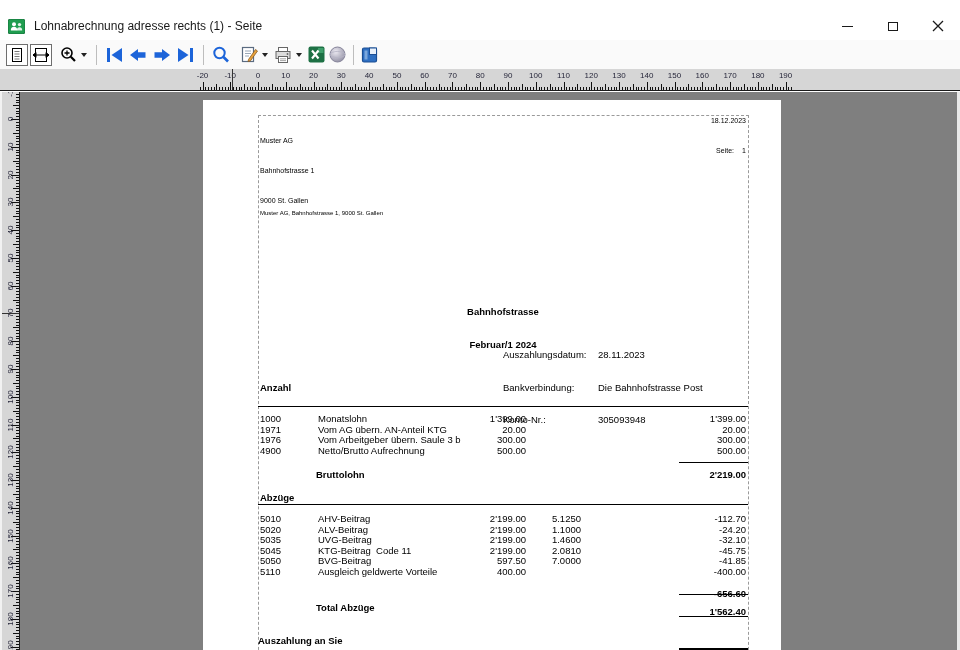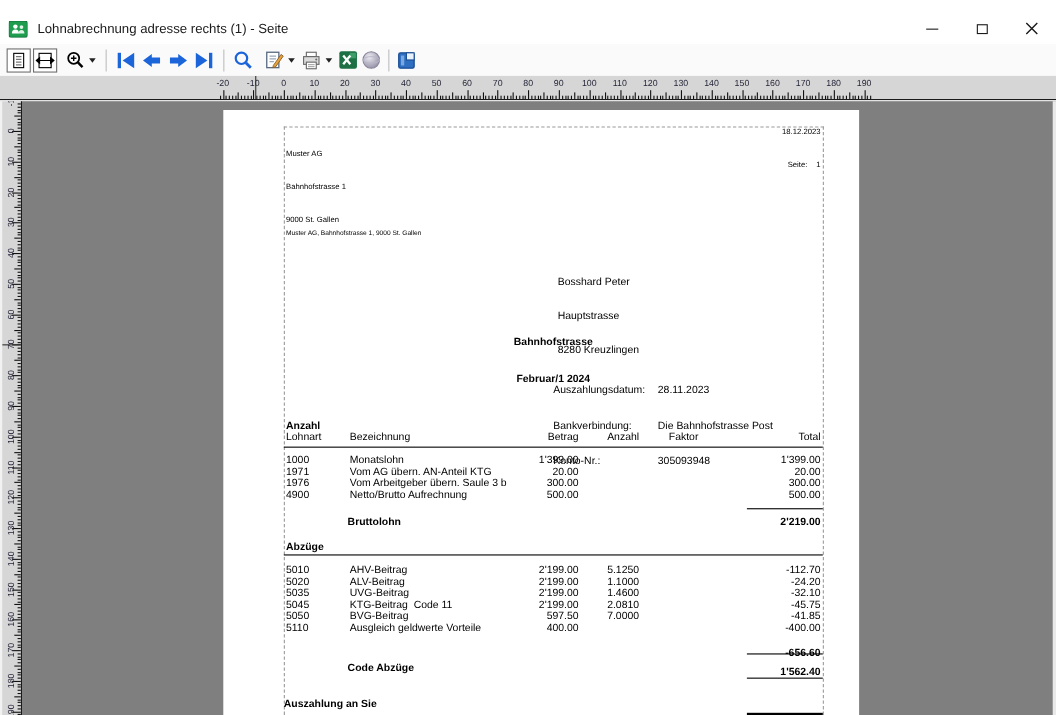--- a/index.html
+++ b/index.html
@@ -679,25 +679,20 @@
         <div>Bahnhofstrasse 1</div>
         <div>9000 St. Gallen</div>
       </div>
       <div class="blk small" style="right:2px; top:16px; text-align:right;">18.12.2023</div>
       <div class="blk small" style="right:2px; top:36px; text-align:right;">
         <span>Seite:</span><span style="display:inline-block;width:12px;text-align:right;">1</span>
       </div>
 
       <div class="blk tiny" style="left:2px; top:110px;">Muster AG, Bahnhofstrasse 1, 9000 St. Gallen</div>
 
-      <div class="blk addr" style="left:249px; top:131px;">
-        <div>Bosshard Peter</div>
-        <div>Hauptstrasse</div>
-        <div>8280 Kreuzlingen</div>
-      </div>
 
       <div class="blk doc-title" style="top:184px;">
         <div>Bahnhofstrasse</div>
         <div>Februar/1 2024</div>
       </div>
 
       <div class="blk" style="left:245px; top:228px;">
         <div class="inforow iright">
           <span>Auszahlungsdatum:</span>
           <span>28.11.2023</span>
@@ -706,39 +701,31 @@
           <span>Bankverbindung:</span>
           <span>Die Bahnhofstrasse Post</span>
         </div>
         <div class="inforow iright">
           <span>Konto-Nr.:</span>
           <span>305093948</span>
         </div>
       </div>
 
       <div class="blk bold" style="left:2px; top:282px;">Anzahl</div>
-      <div class="thead blk" style="left:0; top:293px; width:490px;">
-        <span class="c" style="padding-left:2px">Lohnart</span>
-        <span class="c" style="padding-left:2px">Bezeichnung</span>
-        <span class="c cr">Betrag</span>
-        <span class="c cr">Anzahl</span>
-        <span class="c c5">Faktor</span>
-        <span class="c cr c6">Total</span>
-      </div>
       <div class="hline" style="top:306px;"></div>
       <div class="blk" style="left:0; top:314px; width:490px;" id="zulagen-rows"><div class="trow"><span class="c" style="padding-left: 2px;">1000</span><span class="c" style="padding-left: 2px;">Monatslohn</span><span class="c cr">1'399.00</span><span class="c cr"></span><span class="c c5"></span><span class="c cr c6">1'399.00</span></div><div class="trow"><span class="c" style="padding-left: 2px;">1971</span><span class="c" style="padding-left: 2px;">Vom AG übern. AN-Anteil KTG</span><span class="c cr">20.00</span><span class="c cr"></span><span class="c c5"></span><span class="c cr c6">20.00</span></div><div class="trow"><span class="c" style="padding-left: 2px;">1976</span><span class="c" style="padding-left: 2px;">Vom Arbeitgeber übern. Saule 3 b</span><span class="c cr">300.00</span><span class="c cr"></span><span class="c c5"></span><span class="c cr c6">300.00</span></div><div class="trow"><span class="c" style="padding-left: 2px;">4900</span><span class="c" style="padding-left: 2px;">Netto/Brutto Aufrechnung</span><span class="c cr">500.00</span><span class="c cr"></span><span class="c c5"></span><span class="c cr c6">500.00</span></div></div>
       <div class="tline" style="top:362px;"></div>
       <div class="blk bold" style="left:58px; top:369px;">Bruttolohn</div>
       <div class="blk bold absval" style="top:369px;">2'219.00</div>
 
       <div class="blk bold" style="left:2px; top:392px;">Abzüge</div>
       <div class="hline" style="top:404px;"></div>
       <div class="blk" style="left:0; top:414px; width:490px;" id="abzuege-rows"><div class="trow"><span class="c" style="padding-left: 2px;">5010</span><span class="c" style="padding-left: 2px;">AHV-Beitrag</span><span class="c cr">2'199.00</span><span class="c cr">5.1250</span><span class="c c5"></span><span class="c cr c6">-112.70</span></div><div class="trow"><span class="c" style="padding-left: 2px;">5020</span><span class="c" style="padding-left: 2px;">ALV-Beitrag</span><span class="c cr">2'199.00</span><span class="c cr">1.1000</span><span class="c c5"></span><span class="c cr c6">-24.20</span></div><div class="trow"><span class="c" style="padding-left: 2px;">5035</span><span class="c" style="padding-left: 2px;">UVG-Beitrag</span><span class="c cr">2'199.00</span><span class="c cr">1.4600</span><span class="c c5"></span><span class="c cr c6">-32.10</span></div><div class="trow"><span class="c" style="padding-left: 2px;">5045</span><span class="c" style="padding-left: 2px;">KTG-Beitrag  Code 11</span><span class="c cr">2'199.00</span><span class="c cr">2.0810</span><span class="c c5"></span><span class="c cr c6">-45.75</span></div><div class="trow"><span class="c" style="padding-left: 2px;">5050</span><span class="c" style="padding-left: 2px;">BVG-Beitrag</span><span class="c cr">597.50</span><span class="c cr">7.0000</span><span class="c c5"></span><span class="c cr c6">-41.85</span></div><div class="trow"><span class="c" style="padding-left: 2px;">5110</span><span class="c" style="padding-left: 2px;">Ausgleich geldwerte Vorteile</span><span class="c cr">400.00</span><span class="c cr"></span><span class="c c5"></span><span class="c cr c6">-400.00</span></div></div>
       <div class="tline" style="top:494px;"></div>
-      <div class="blk bold" style="left:58px; top:502px;">Code Abzüge</div>
+      <div class="blk bold" style="left:58px; top:502px;">Total Abzüge</div>
       <div class="blk bold absval" style="top:488px;">-656.60</div>
       <div class="tline" style="top:516px;"></div>
 
       <div class="blk bold" style="left:0; top:535px;">Auszahlung an Sie</div>
       <div class="blk bold absval" style="top:506px;">1'562.40</div>
       <div class="tline2" style="top:548px;"></div>
     </div>
   </div>
 </div>
 

